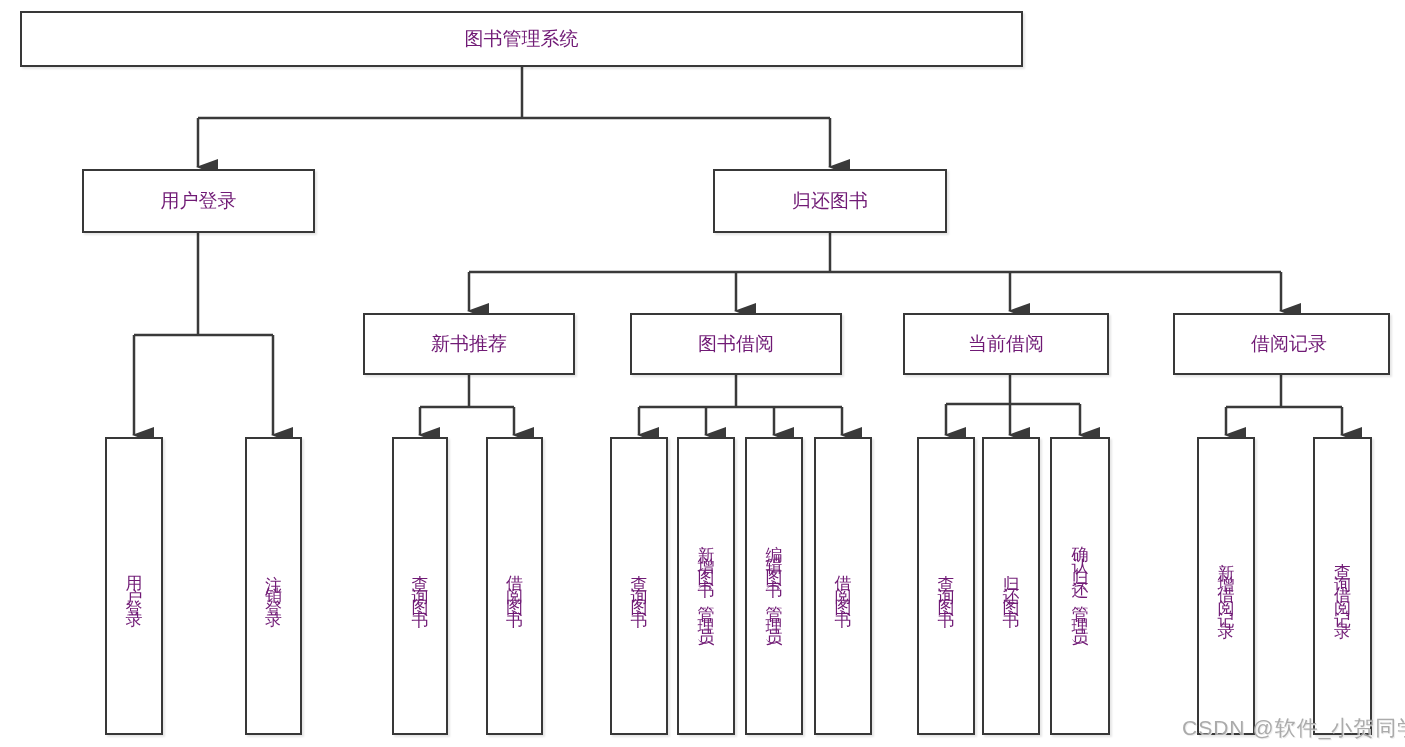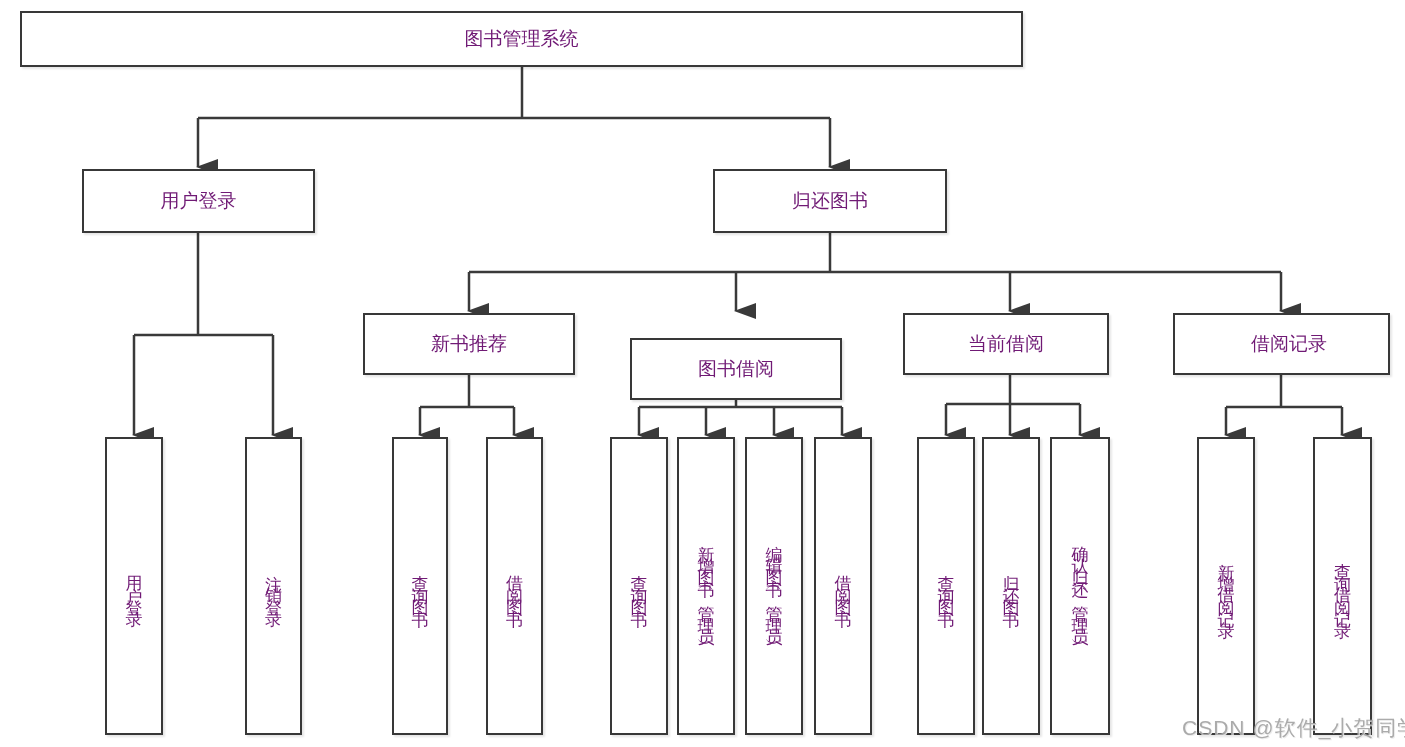--- a/index.html
+++ b/index.html
@@ -88,21 +88,21 @@
     <path class="drop" d="M1226,407 V435"></path>
     <path class="drop" d="M1342,407 V435"></path>
   </svg>
 
   <div class="node" style="left:20px;top:11px;width:1003px;height:56px;">图书管理系统</div>
 
   <div class="node" style="left:82px;top:169px;width:233px;height:64px;">用户登录</div>
   <div class="node" style="left:713px;top:169px;width:234px;height:64px;">归还图书</div>
 
   <div class="node" style="left:363px;top:313px;width:212px;height:62px;">新书推荐</div>
-  <div class="node" style="left:630px;top:313px;width:212px;height:62px;margin-top:25px;">图书借阅</div>
+  <div class="node" style="left:630px;top:313px;width:212px;height:62px;">图书借阅</div>
   <div class="node" style="left:903px;top:313px;width:206px;height:62px;">当前借阅</div>
   <div class="node" style="left:1173px;top:313px;width:217px;height:62px;padding-left:15px;">借阅记录</div>
 
   <div class="node vnode" style="left:105px;top:437px;width:58px;height:298px;">用户登录</div>
   <div class="node vnode" style="left:245px;top:437px;width:57px;height:298px;">注销登录</div>
 
   <div class="node vnode" style="left:392px;top:437px;width:56px;height:298px;">查询图书</div>
   <div class="node vnode" style="left:486px;top:437px;width:57px;height:298px;">借阅图书</div>
 
   <div class="node vnode" style="left:610px;top:437px;width:58px;height:298px;">查询图书</div>

